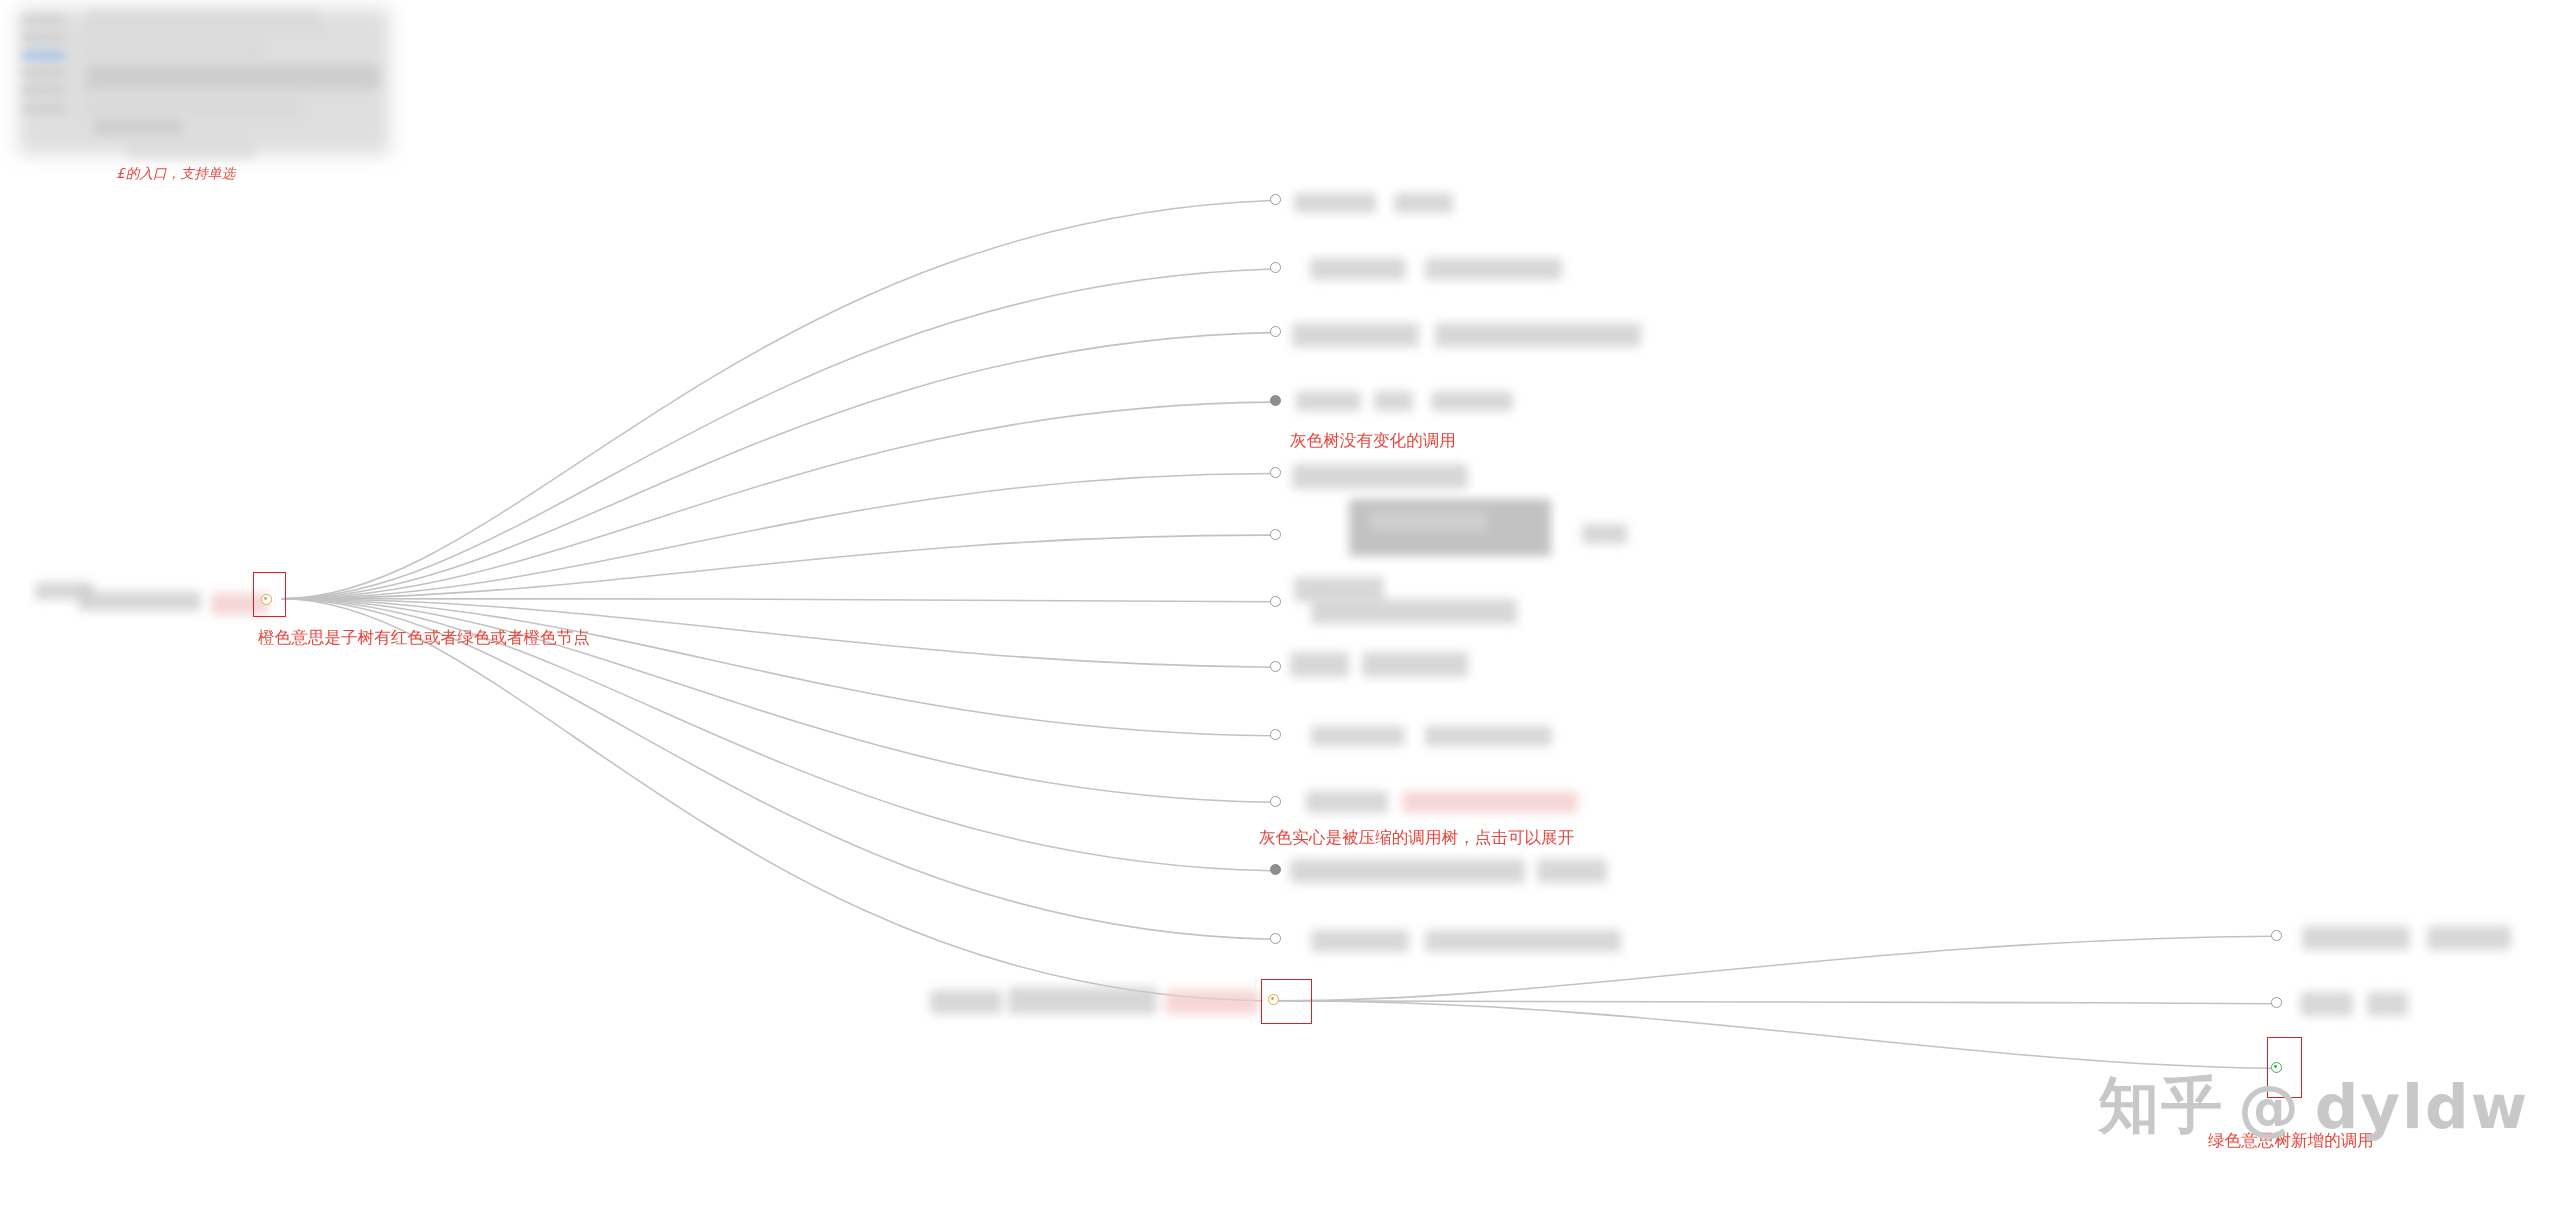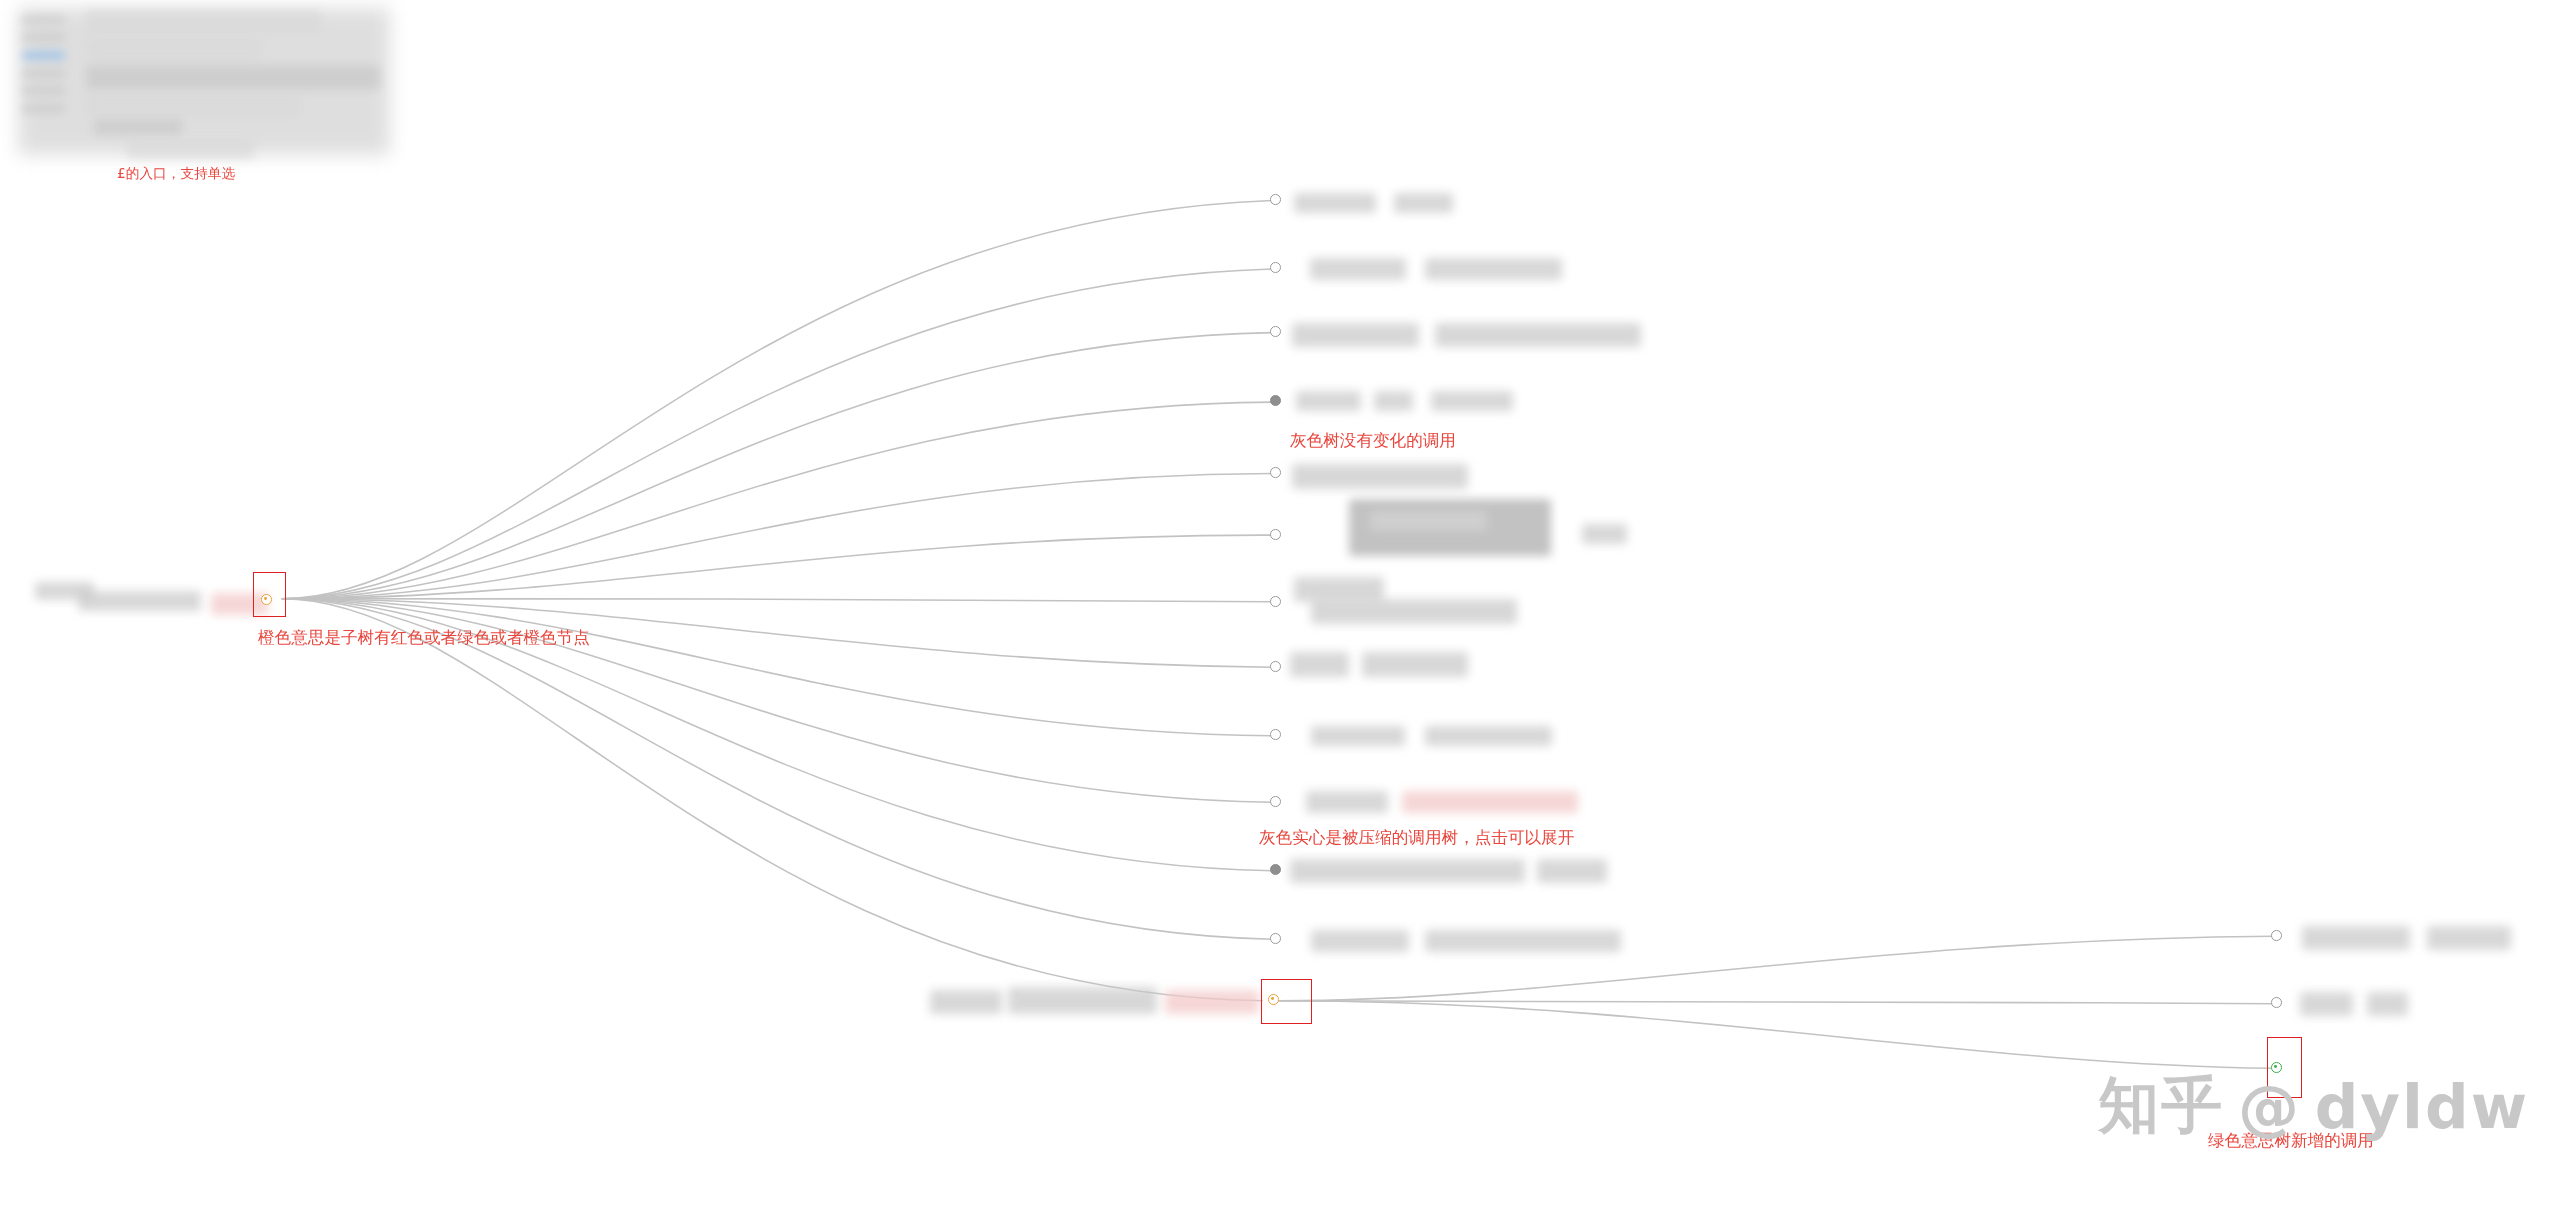--- a/index.html
+++ b/index.html
@@ -226,21 +226,21 @@
   <div class="node orange" style="left:1268px;top:994px;"></div>
 
   <div class="node" style="left:2271px;top:930px;"></div>
   <div class="node" style="left:2271px;top:997px;"></div>
   <div class="node green" style="left:2271px;top:1062px;"></div>
 
   <div class="redbox" style="left:253px;top:572px;width:33px;height:45px;"></div>
   <div class="redbox" style="left:1261px;top:979px;width:51px;height:45px;"></div>
   <div class="redbox" style="left:2267px;top:1037px;width:35px;height:61px;"></div>
 
-  <div class="annot small" style="left:117px;top:164px;">£的入口，支持单选</div>
+  <div class="annot small" style="left:117px;top:164px;font-style:italic;">£的入口，支持单选</div>
   <div class="annot" style="left:258px;top:628px;">橙色意思是子树有红色或者绿色或者橙色节点</div>
   <div class="annot" style="left:1290px;top:431px;">灰色树没有变化的调用</div>
   <div class="annot" style="left:1259px;top:828px;">灰色实心是被压缩的调用树，点击可以展开</div>
   <div class="annot" style="left:2208px;top:1131px;">绿色意思树新增的调用</div>
 
   <div id="watermark">
     <span class="zh">知乎</span>
     <span class="handle">@</span>
     <span class="handle">dyldw</span>
   </div>

